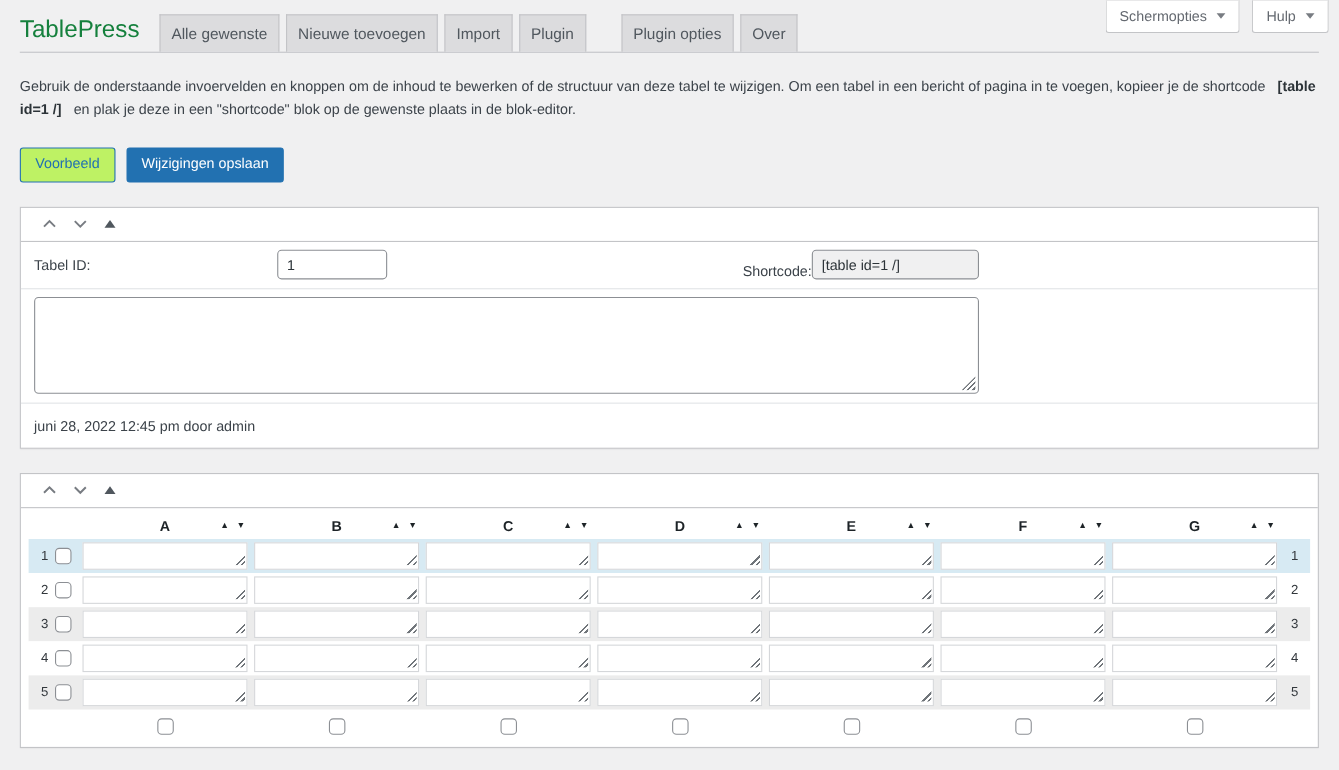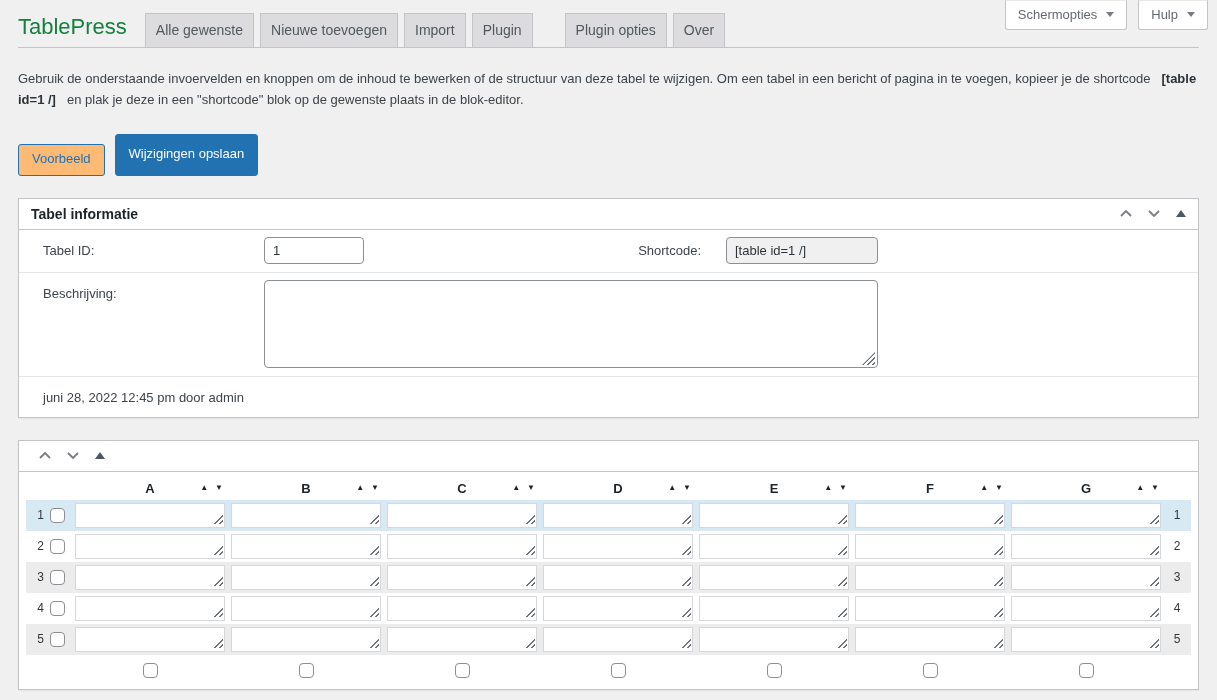--- a/index.html
+++ b/index.html
@@ -25,38 +25,38 @@
     border-radius:0 0 3px 3px; padding:6px 12px 7px; color:#646970; font-size:13px;
     display:flex; align-items:center; gap:9px; cursor:pointer;
   }
   .caret-down { width:0; height:0; border:4px solid transparent; border-top:5px solid #787c82; margin-top:4px; }
   
   .intro { margin:20px 0 4px; line-height:1.62; color:#3c434a; }
   .shortcode-inline { font-weight:700; color:#2c3338; margin:0 11px; }
   
   .btn-row { margin-top:24px; display:flex; gap:10px; }
   .button { font-size:13px; border-radius:3px; padding:5px 13px 6px; cursor:pointer; border:1px solid #2271b1; line-height:1.45; font-family:inherit; }
-  .button.secondary { background:#fdba74; color:#2271b1;margin-top:10px; }
+  .button.secondary { background:#bef264; color:#2271b1; }
   .button.primary { background:#2271b1; color:#fff; }
   
   .postbox { margin-top:22px; background:#fff; border:1px solid #c3c4c7; box-shadow:0 1px 1px rgba(0,0,0,.04); }
   .postbox-header { display:flex; align-items:center; border-bottom:1px solid #c3c4c7; padding:0 12px; height:31px; }
   .postbox-title { font-size:14px; font-weight:600; color:#1d2327; flex:1; }
   .handle-actions { display:flex; align-items:center; }
   .handle-btn { background:none; border:none; padding:0 7px; cursor:pointer; display:flex; align-items:center; }
   .collapse-tri { width:0; height:0; border:5px solid transparent; border-bottom:7px solid #50575e; margin:-6px 0 0 8px; cursor:pointer; }
   
-  .form-row { display:flex; align-items:flex-start; padding:7px 24px 8px; width:883px; }
+  .form-row { display:flex; align-items:flex-start; padding:7px 12px 8px; width:883px; }
   .form-label { width:221px; flex-shrink:0; padding-top:6px; color:#3c434a; }
   .text-input {
     border:1px solid #8c8f94; border-radius:4px; padding:5px 8px; font-size:13px;
     color:#2c3338; background:#fff; font-family:inherit;
   }
   .id-input { width:100px; }
-  .shortcode-group { margin-left:auto; display:flex; align-items:center; gap:25px; }
+  .shortcode-group { margin-left:auto; display:flex; align-items:flex-end; gap:0; }
   .shortcode-input { width:152px; background:#f0f0f1; color:#2c3338; }
   .name-input { flex:1; }
   .desc-wrap { position:relative; flex:1; }
   .desc-textarea { width:100%; height:88px; resize:none; display:block; border:1px solid #8c8f94; border-radius:4px; padding:5px 8px; font-family:inherit; font-size:13px; }
   .row-sep { border-top:1px solid #e2e4e7; height:0; }
   .static-value { padding-top:6px; color:#3c434a; }
   
   .grid-area { padding:5px 7px 4px; }
   .g-row { display:grid; grid-template-columns:46px repeat(7,156px) 26px; align-items:center; }
   .grid-head-row { height:23px; }
@@ -109,21 +109,20 @@
 
 <p class="intro"><span>Gebruik de onderstaande invoervelden en knoppen om de inhoud te bewerken of de structuur van deze tabel te wijzigen. Om een tabel in een bericht of pagina in te voegen, kopieer je de shortcode</span><span class="shortcode-inline">[table id=1 /]</span><span>en plak je deze in een "shortcode" blok op de gewenste plaats in de blok-editor.</span></p>
 
 <div class="btn-row">
   <button class="button secondary">Voorbeeld</button>
   <button class="button primary">Wijzigingen opslaan</button>
 </div>
 
 <div class="postbox">
   <div class="postbox-header">
-    <span class="postbox-title">Tabel informatie</span>
     <span class="handle-actions">
       <button class="handle-btn">
         <svg class="chev" width="14" height="9" viewBox="0 0 14 9">
             <polyline points="2,7 7,2 12,7" fill="none" stroke="#787c82" stroke-width="1.8"></polyline>
           </svg>
       </button>
       <button class="handle-btn">
         <svg class="chev" width="14" height="9" viewBox="0 0 14 9">
             <polyline points="2,2 7,7 12,2" fill="none" stroke="#787c82" stroke-width="1.8"></polyline>
           </svg>
@@ -135,21 +134,20 @@
     <div class="form-row">
       <label class="form-label">Tabel ID:</label>
       <input class="text-input id-input" value="1" style="">
       <span class="shortcode-group">
         <label>Shortcode:</label>
         <input class="text-input shortcode-input" readonly="" value="[table id=1 /]" style="">
       </span>
     </div>
     <div class="row-sep"></div>
     <div class="form-row">
-      <label class="form-label">Beschrijving:</label>
       <span class="desc-wrap">
         <textarea class="desc-textarea" style=""></textarea>
         <span class="grip"></span>
       </span>
     </div>
     <div class="row-sep"></div>
     <div class="form-row" style="padding-bottom:12px">
       <span class="static-value">juni 28, 2022 12:45 pm door admin</span>
     </div>
   </div>

